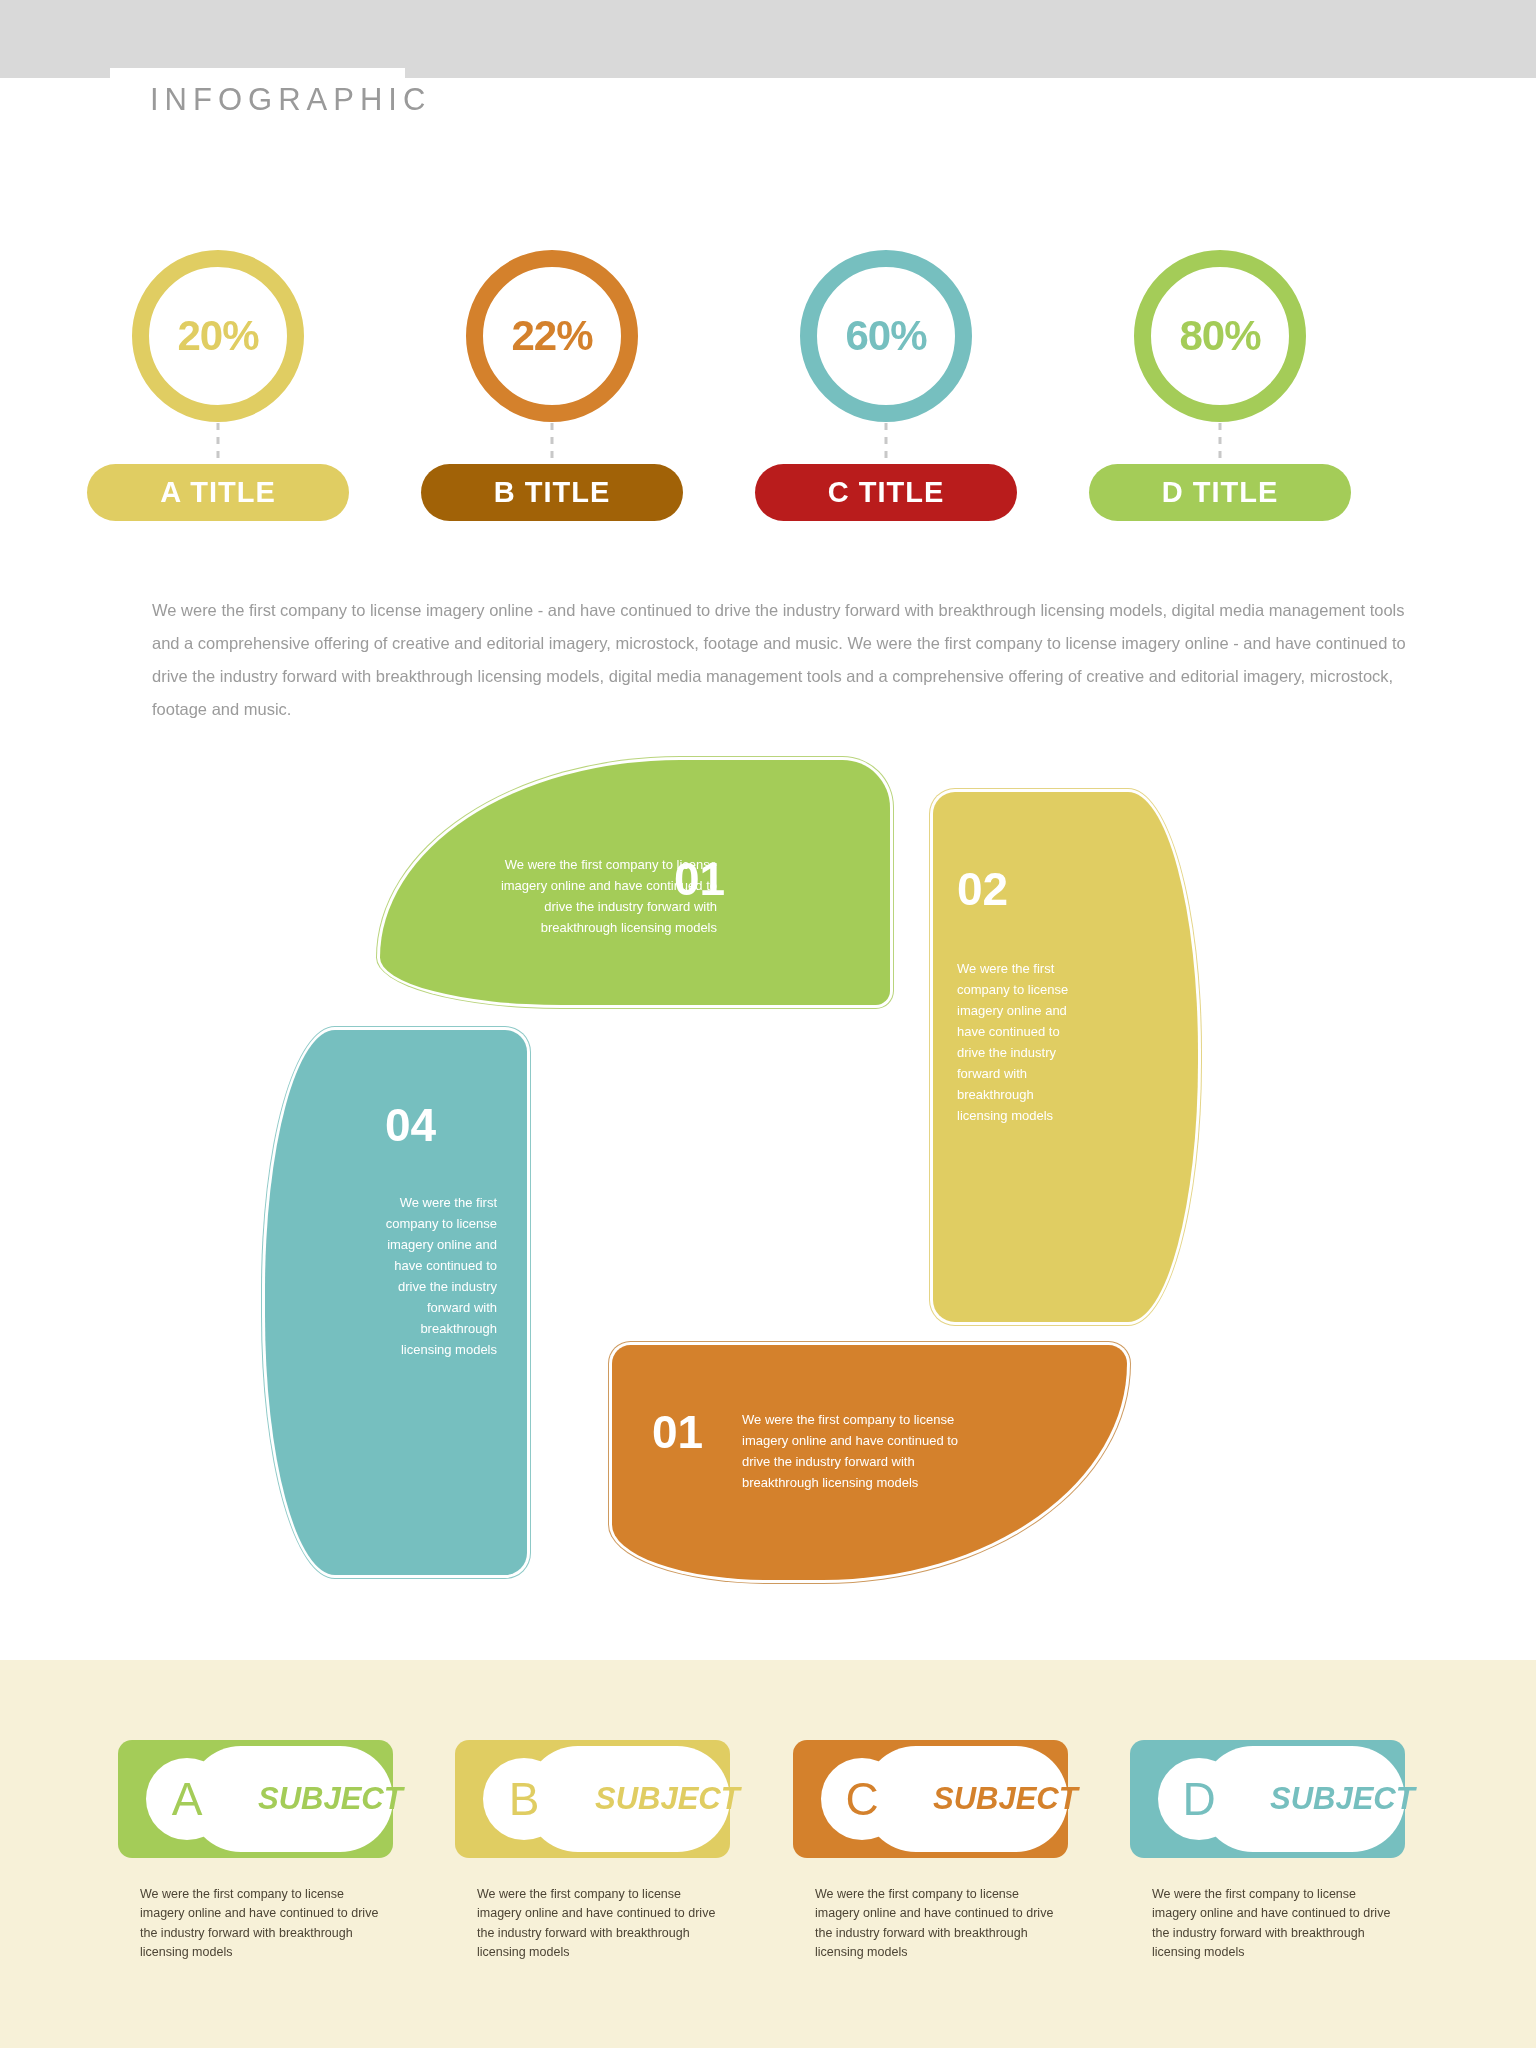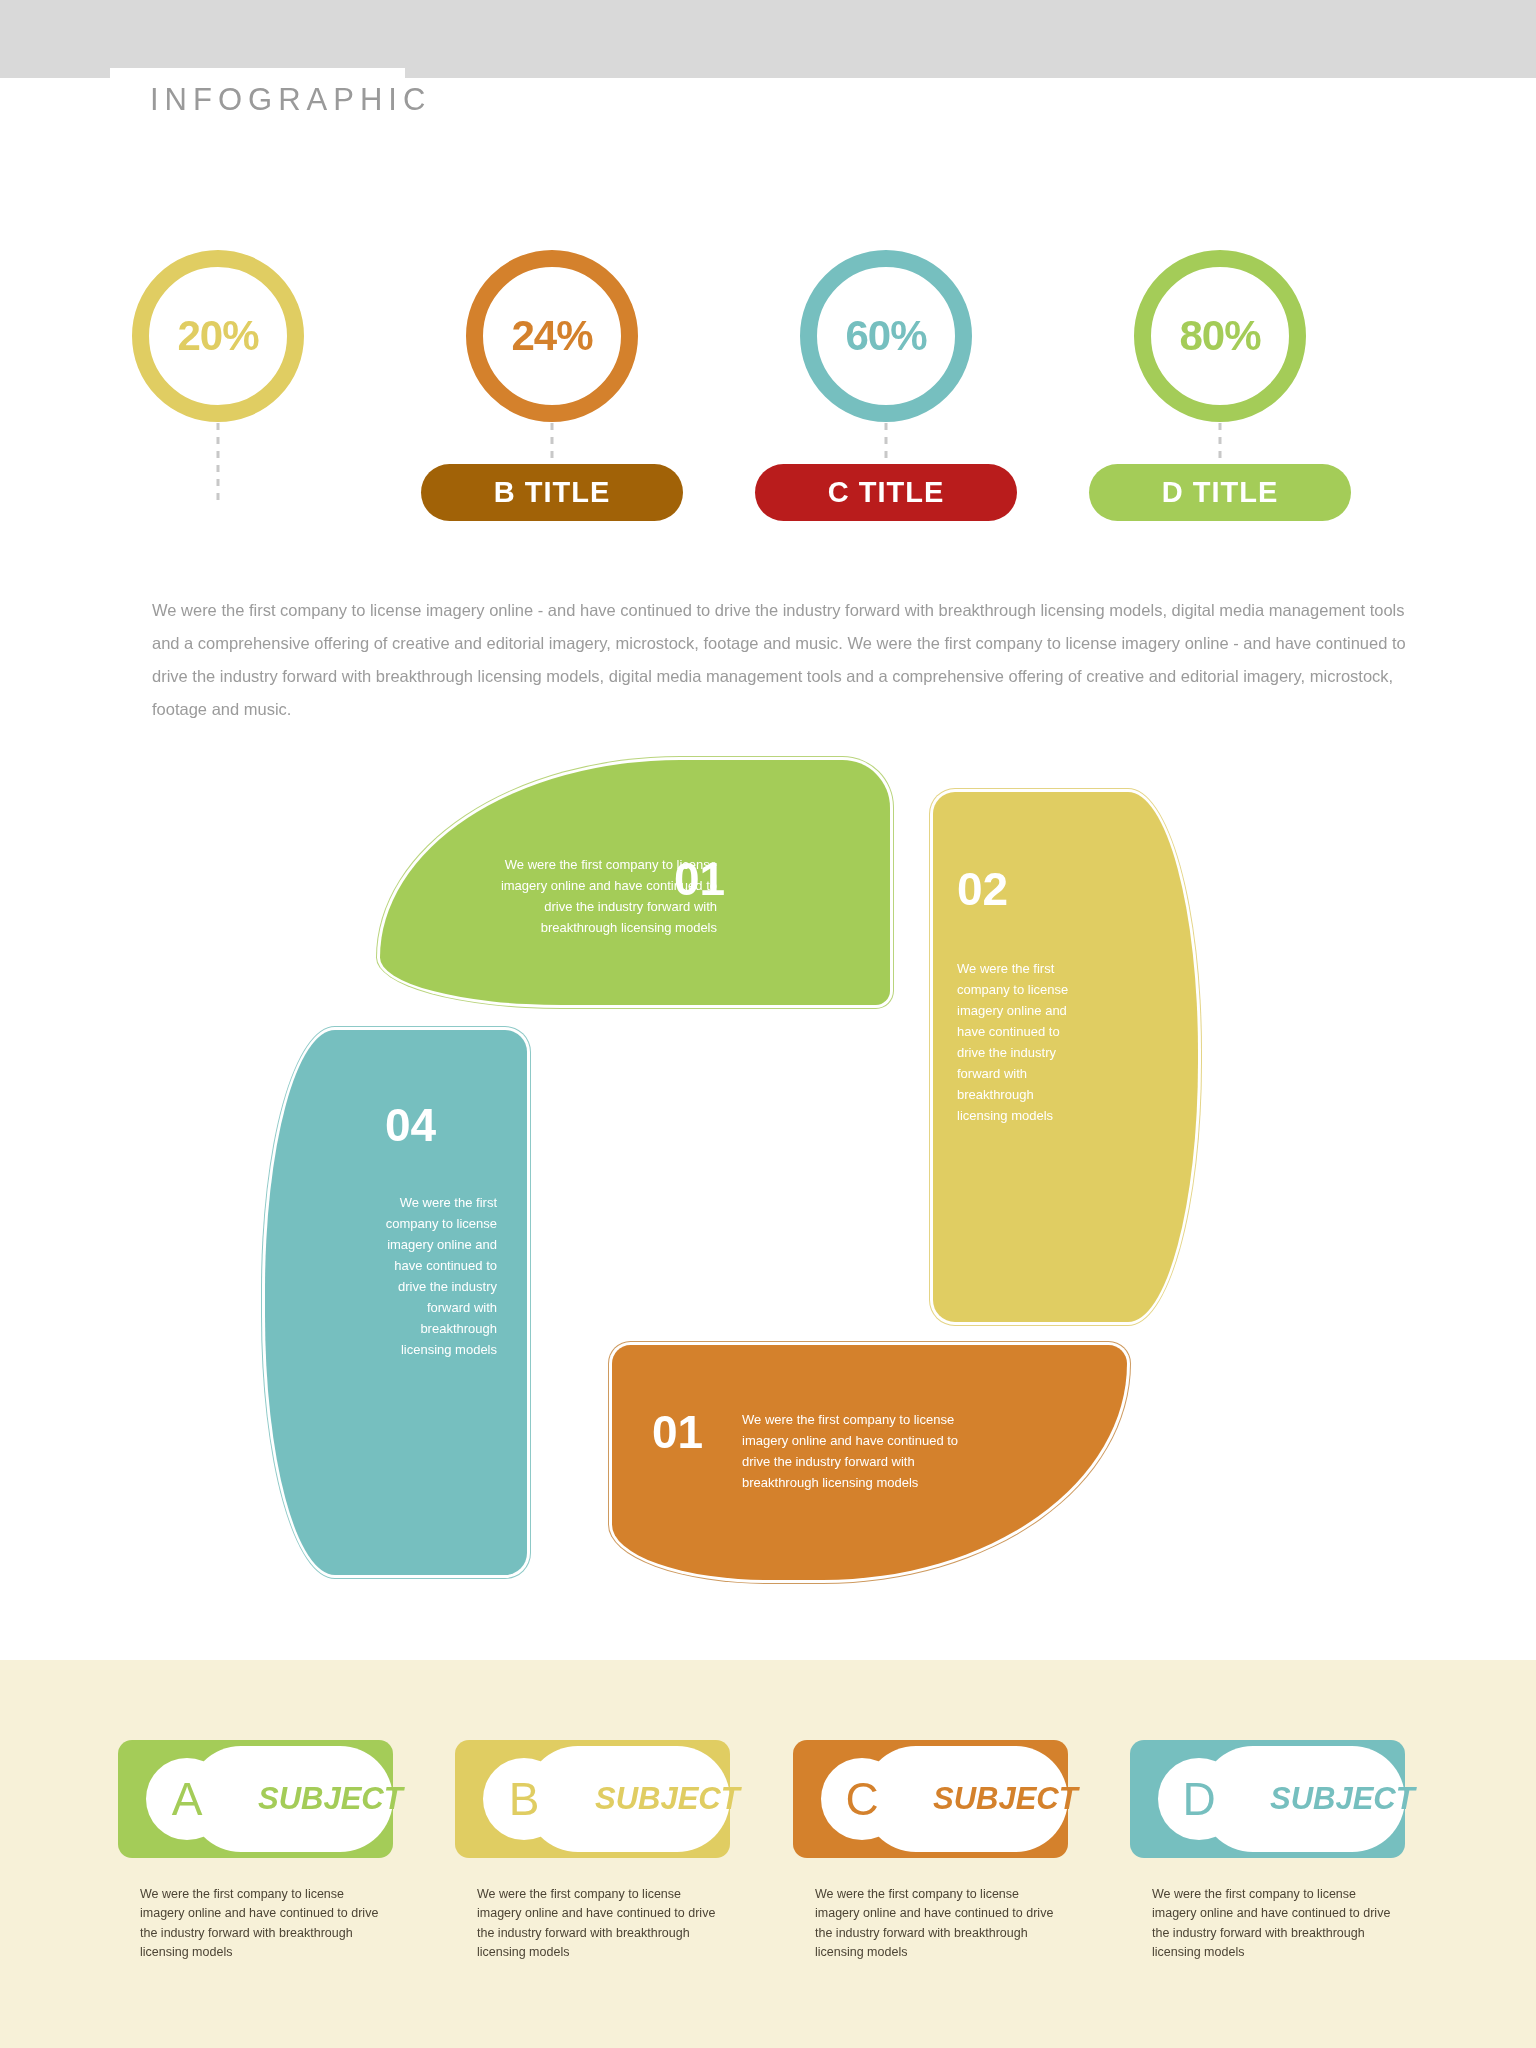--- a/index.html
+++ b/index.html
@@ -150,24 +150,25 @@
 <div id="header-bar"></div>
 <div id="header-plate"></div>
 <div id="header-title">INFOGRAPHIC</div>
 
 <div id="kpi-row">
     <div class="kpi" style="left: 48px;">
       <div class="kpi-ring" style="border-color: rgb(224, 205, 98);">
         <div class="kpi-pct" style="color: rgb(224, 205, 98);">20%</div>
       </div>
       <div class="kpi-stem"></div>
+      <div class="kpi-pill" style="background: rgb(224, 205, 98);">A TITLE</div>
     </div>
     <div class="kpi" style="left: 382px;">
       <div class="kpi-ring" style="border-color: rgb(212, 129, 44);">
-        <div class="kpi-pct" style="color: rgb(212, 129, 44);">24%</div>
+        <div class="kpi-pct" style="color: rgb(212, 129, 44);">22%</div>
       </div>
       <div class="kpi-stem"></div>
       <div class="kpi-pill" style="background: #a16207;">B TITLE</div>
     </div>
     <div class="kpi" style="left: 716px;">
       <div class="kpi-ring" style="border-color: rgb(118, 191, 191);">
         <div class="kpi-pct" style="color: rgb(118, 191, 191);">60%</div>
       </div>
       <div class="kpi-stem"></div>
       <div class="kpi-pill" style="background: #b91c1c;">C TITLE</div>

